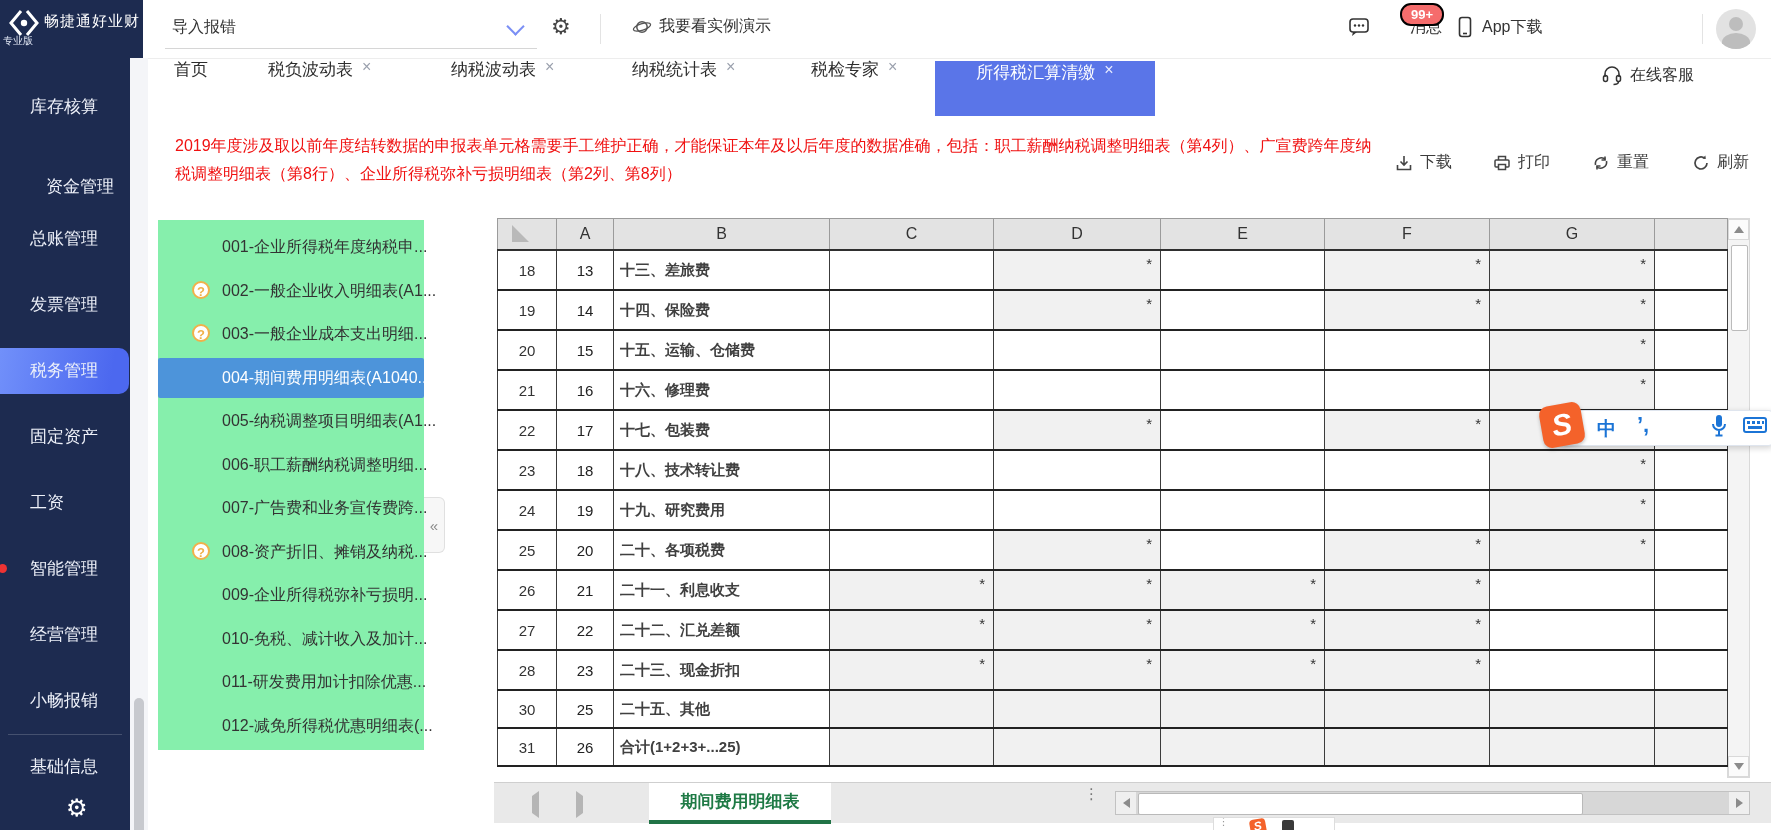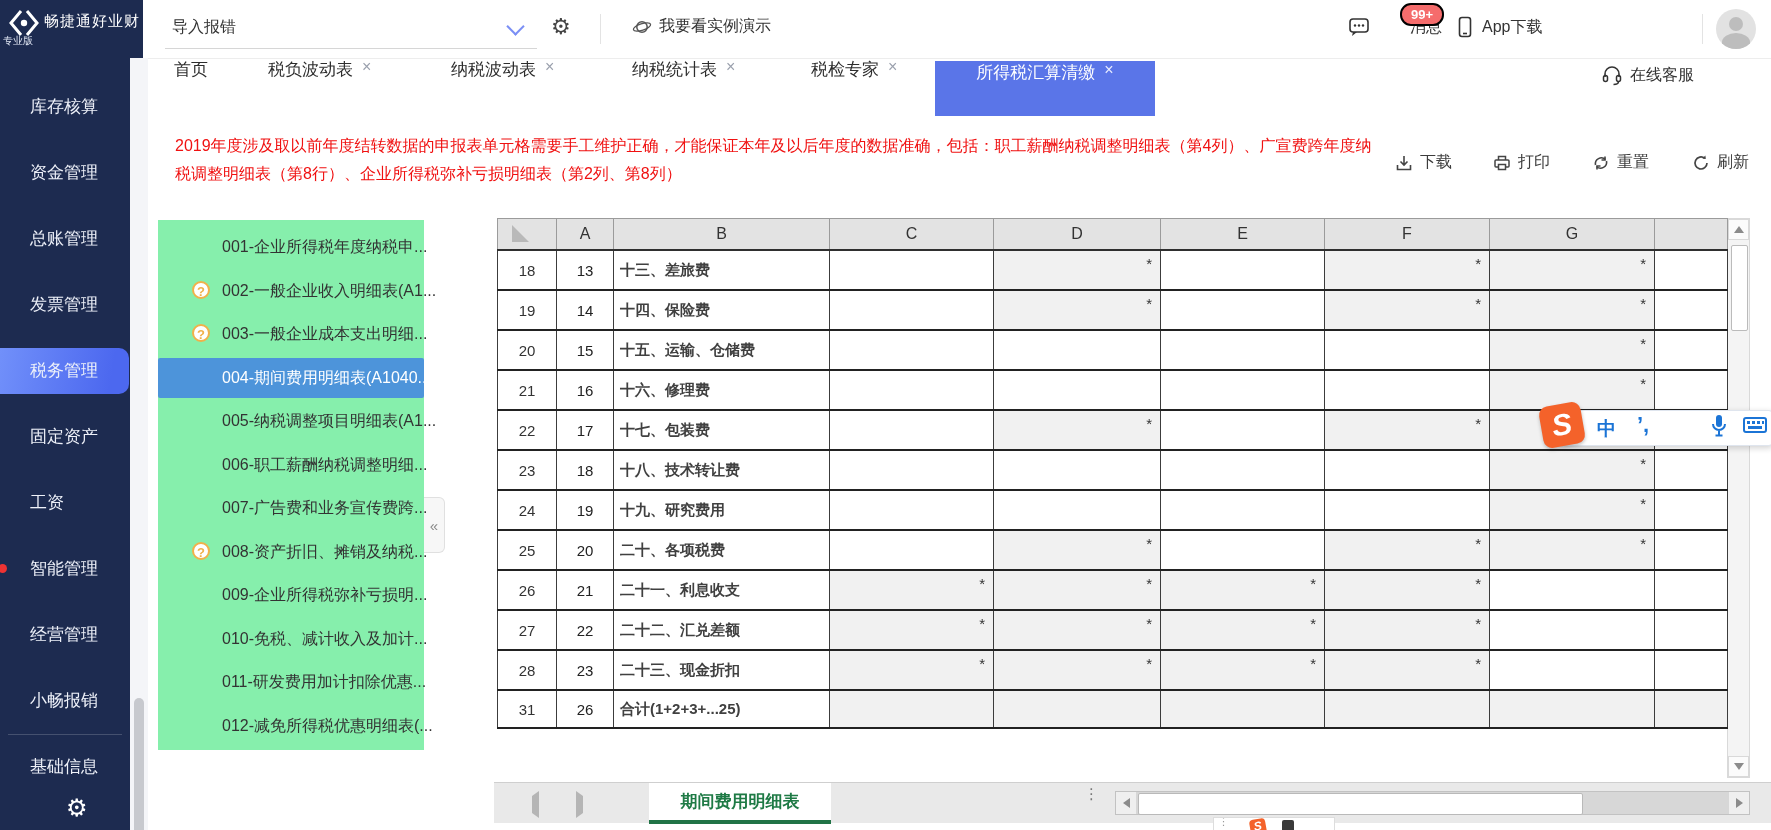--- a/index.html
+++ b/index.html
@@ -122,21 +122,21 @@
     </svg>
   </span>
   <span class="abs brand-name">畅捷通好业财</span>
   <span class="abs brand-edition">专业版</span>
 </div>
 
 <nav class="abs sidebar" id="sidebar-nav">
   <div class="abs side-divider" style="top:676px;"></div>
   <div class="abs side-gear">⚙</div>
 <div class="nav-item" style="top: 26px;">库存核算</div>
-    <div class="nav-item" style="top: 92px;">资金管理</div>
+    <div class="nav-item" style="top: 106px; text-align: center;">资金管理</div>
     <div class="nav-item" style="top: 158px;">总账管理</div>
     <div class="nav-item" style="top: 224px;">发票管理</div>
     <div class="nav-item active" style="top: 290px;">税务管理</div>
     <div class="nav-item" style="top: 356px;">固定资产</div>
     <div class="nav-item" style="top: 422px;">工资</div>
     <div class="nav-item" style="top: 488px;">智能管理</div>
     <span class="abs red-dot" style="top: 506px;"></span>
     <div class="nav-item" style="top: 554px;">经营管理</div>
     <div class="nav-item" style="top: 620px;">小畅报销</div>
     <div class="nav-item" style="top: 686px;">基础信息</div>
@@ -439,20 +439,31 @@
           <td class="colA">23</td>
           <td class="colB">二十三、现金折扣</td>
           <td class="cell star">*</td>
           <td class="cell star">*</td>
           <td class="cell star">*</td>
           <td class="cell star">*</td>
           <td class="cell"></td>
           <td class="cell"></td>
         </tr>
         <tr>
+          <td class="rowno">30</td>
+          <td class="colA">25</td>
+          <td class="colB">二十五、其他</td>
+          <td class="cell shaded"></td>
+          <td class="cell shaded"></td>
+          <td class="cell shaded"></td>
+          <td class="cell shaded"></td>
+          <td class="cell shaded"></td>
+          <td class="cell shaded"></td>
+        </tr>
+        <tr>
           <td class="rowno">31</td>
           <td class="colA">26</td>
           <td class="colB">合计(1+2+3+...25)</td>
           <td class="cell shaded"></td>
           <td class="cell shaded"></td>
           <td class="cell shaded"></td>
           <td class="cell shaded"></td>
           <td class="cell shaded"></td>
           <td class="cell shaded"></td>
         </tr>

